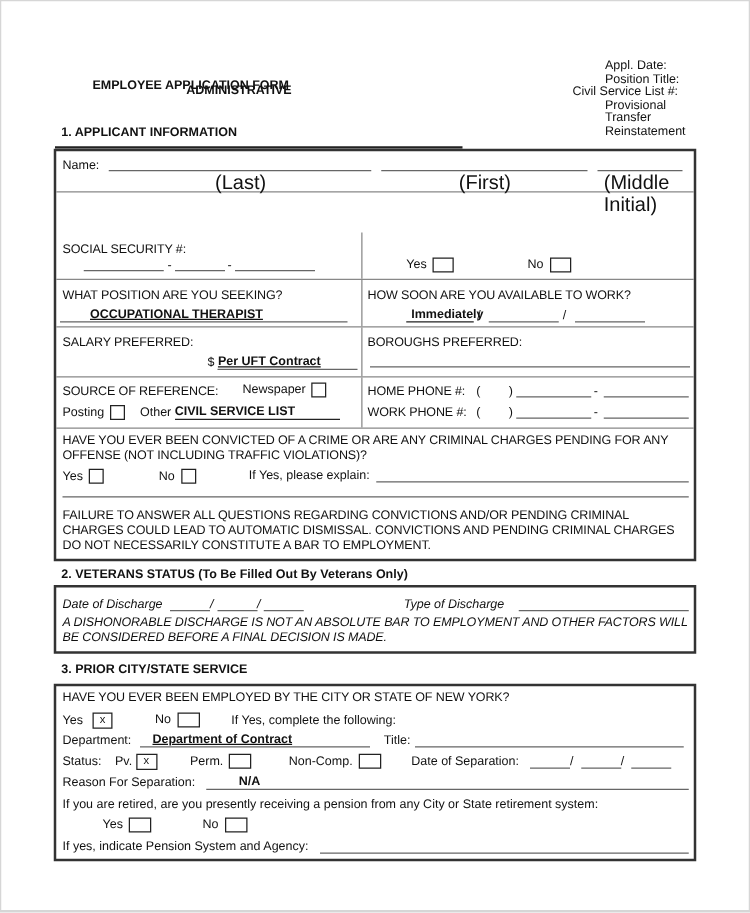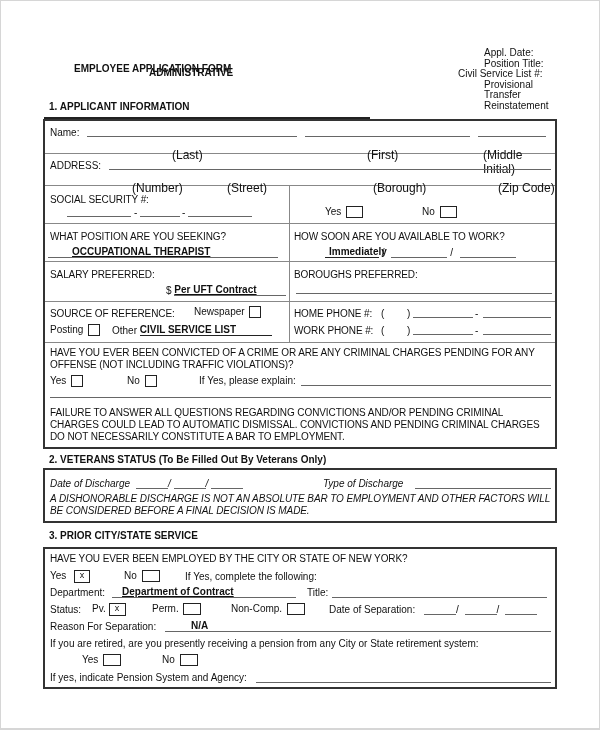--- a/index.html
+++ b/index.html
@@ -30,21 +30,21 @@
       position: absolute;
       border: 2px solid #333;
       background: #fff;
     }
     .box1 { left: 42px; top: 118px; width: 514px; height: 330px; }
     .row { position: absolute; left: 0; width: 510px; border-bottom: 1px solid #888; }
     .row.noborder { border-bottom: none; }
     .vsplit { position: absolute; left: 244px; top: 0; bottom: 0; border-left: 1px solid #888; }
     .ul { display: inline-block; border-bottom: 1px solid #666; vertical-align: bottom; }
     .ul.solid { border-bottom-color: #222; }
-    .hint { position: absolute; font-size: 12px; margin-top: 10px; }
+    .hint { position: absolute; font-size: 16px; }
     .cb {
       display: inline-block; width: 13px; height: 11px; border: 1px solid #222;
       vertical-align: middle; font-size: 9px; text-align: center; line-height: 9px;
       margin-left: 2px;
     }
     .cb.wide { width: 17px; height: 12px; }
     .filled { font-weight: bold; }
     .line-row { position: absolute; white-space: nowrap; }
     .caps { letter-spacing: -0.1px; }
 
@@ -94,28 +94,20 @@
   <div class="row" style="top:0;height:33px">
     <span class="line-row" style="left:5px;top:6px">Name:</span>
     <span class="line-row ul" style="left:42px;top:5px;width:210px;height:11px"></span>
     <span class="line-row ul" style="left:260px;top:5px;width:165px;height:11px"></span>
     <span class="line-row ul" style="left:433px;top:5px;width:68px;height:11px"></span>
     <span class="hint" style="left:127px;top:17px">(Last)</span>
     <span class="hint" style="left:322px;top:17px">(First)</span>
     <span class="hint" style="left:438px;top:17px">(Middle Initial)</span>
   </div>
 
-  <div class="row" style="top:33px;height:32px">
-    <span class="line-row" style="left:5px;top:6px">ADDRESS:</span>
-    <span class="line-row ul" style="left:64px;top:5px;width:442px;height:11px"></span>
-    <span class="hint" style="left:87px;top:17px">(Number)</span>
-    <span class="hint" style="left:182px;top:17px">(Street)</span>
-    <span class="hint" style="left:328px;top:17px">(Borough)</span>
-    <span class="hint" style="left:453px;top:17px">(Zip Code)</span>
-  </div>
 
   <div class="row" style="top:65px;height:38px">
     <div class="vsplit"></div>
     <span class="line-row caps" style="left:5px;top:8px">SOCIAL SECURITY #:</span>
     <span class="line-row ul" style="left:22px;top:20px;width:64px;height:11px"></span>
     <span class="line-row" style="left:89px;top:21px">-</span>
     <span class="line-row ul" style="left:95px;top:20px;width:40px;height:11px"></span>
     <span class="line-row" style="left:137px;top:21px">-</span>
     <span class="line-row ul" style="left:143px;top:20px;width:64px;height:11px"></span>
 

